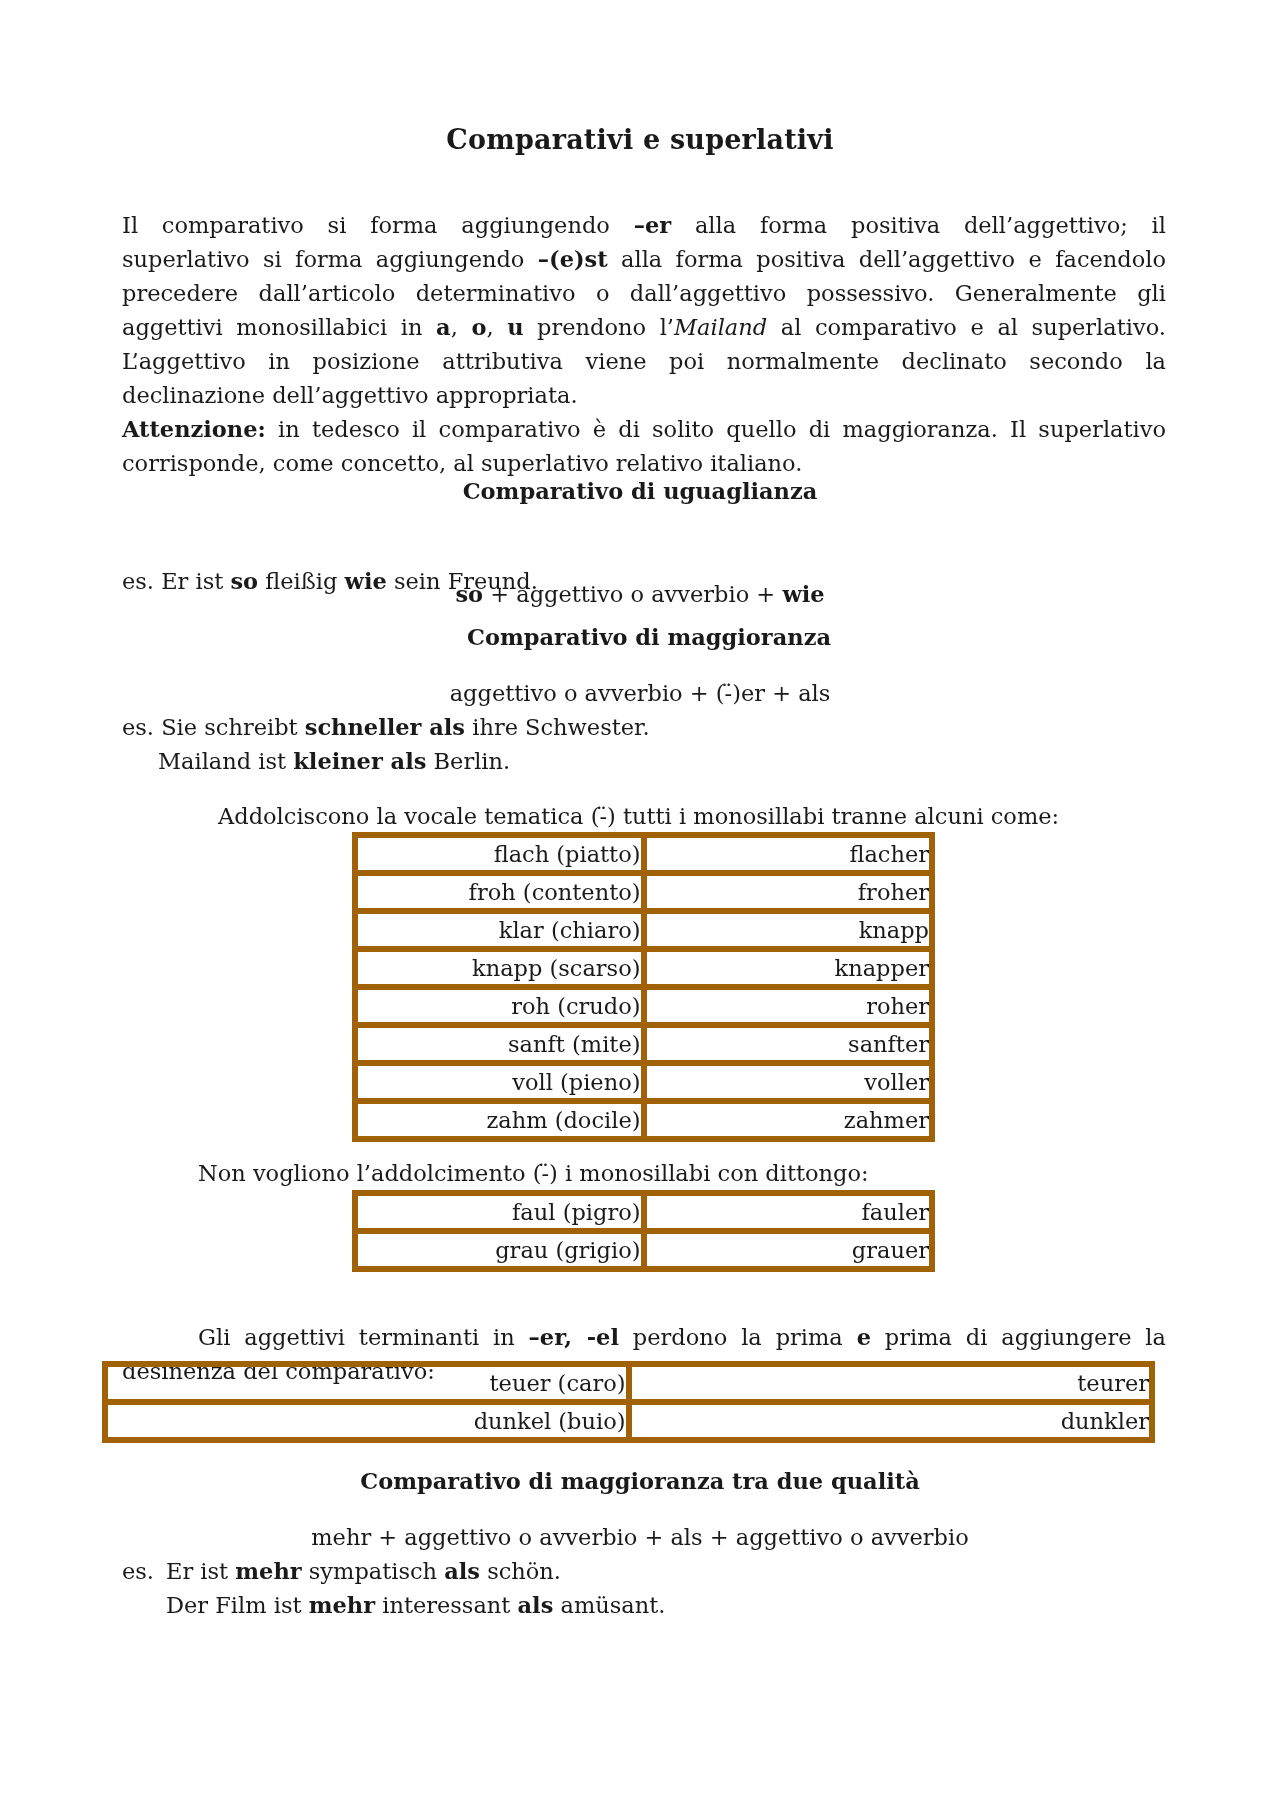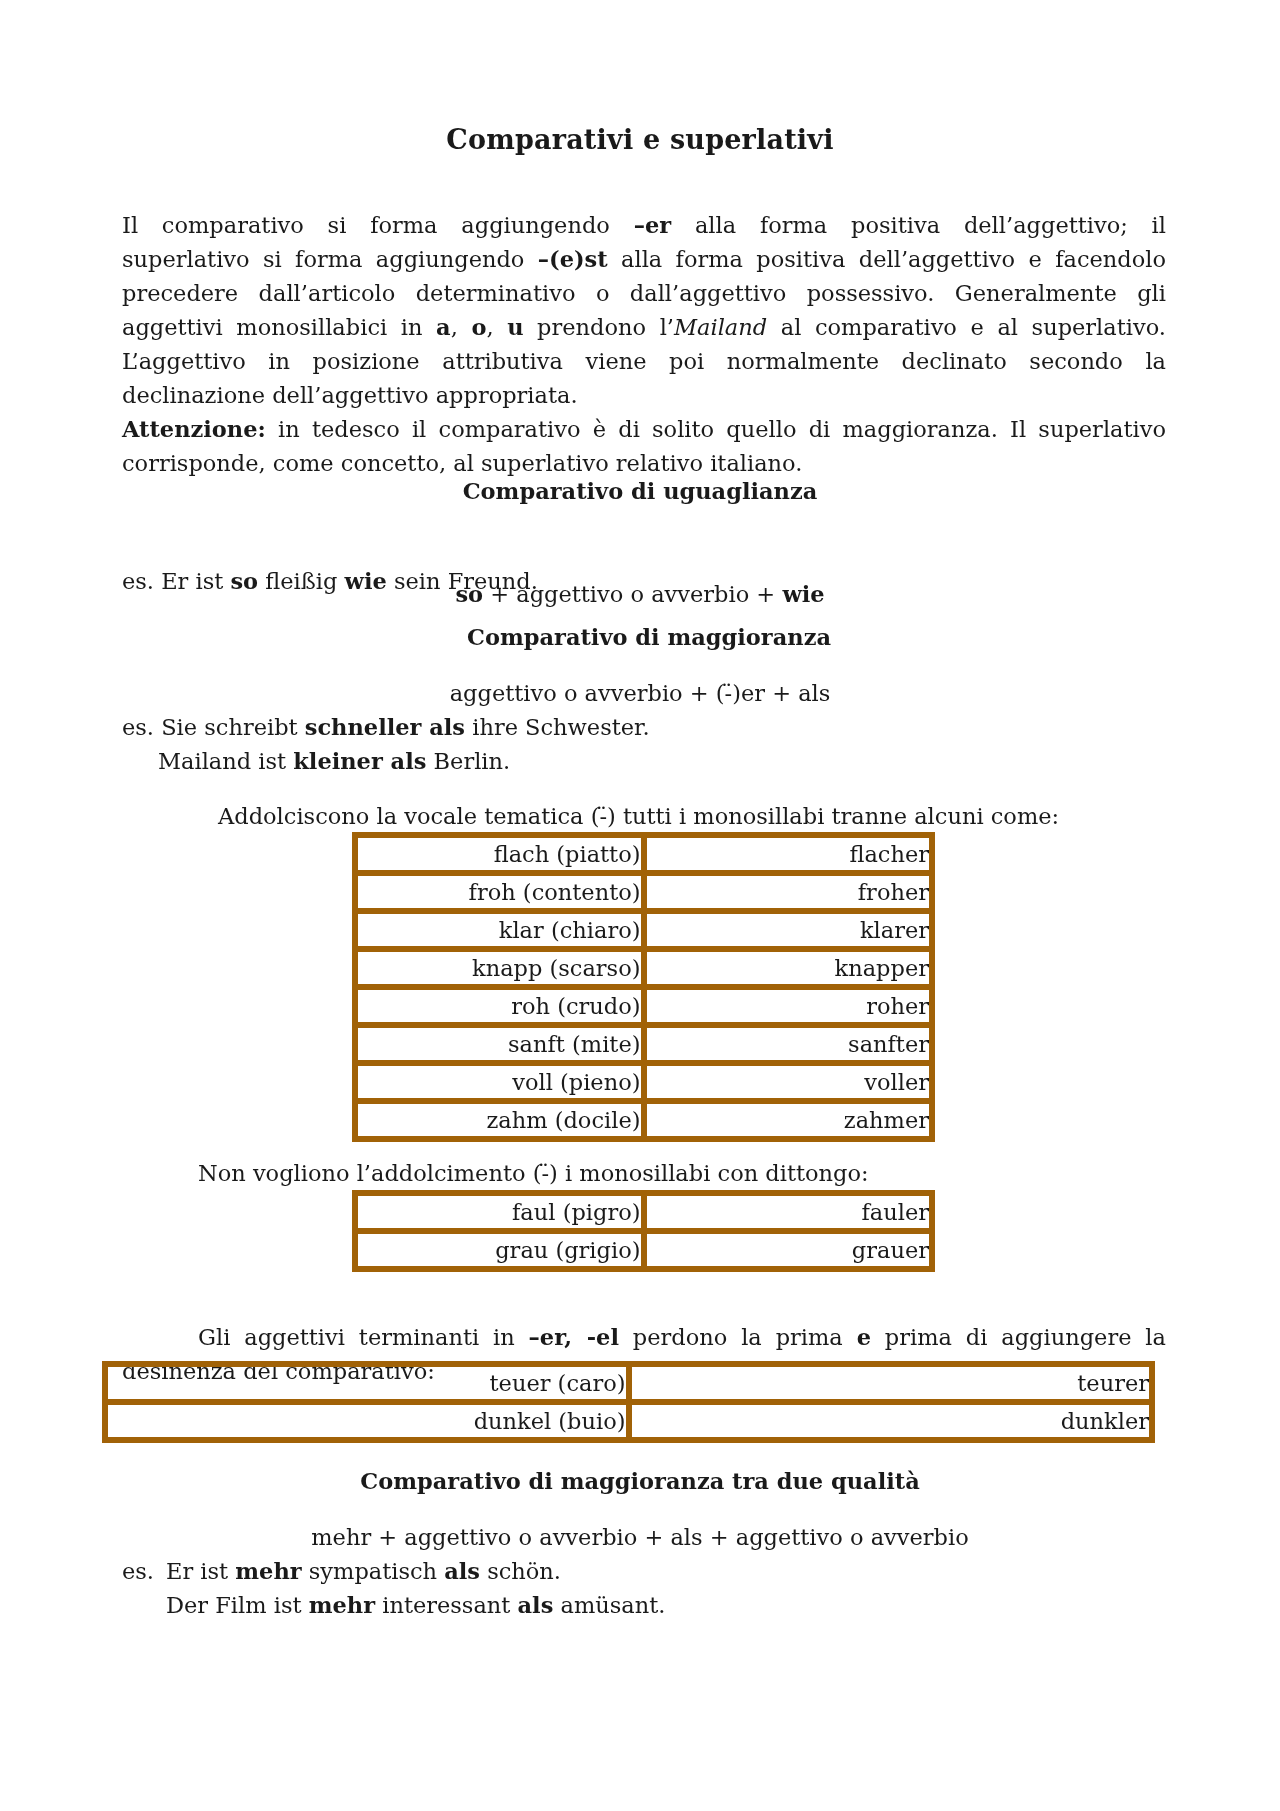--- a/index.html
+++ b/index.html
@@ -76,21 +76,21 @@
       <tr>
           <td style="width:50%;">flach (piatto)</td>
           <td>flacher</td>
         </tr>
       <tr>
           <td>froh (contento)</td>
           <td>froher</td>
         </tr>
       <tr>
           <td>klar (chiaro)</td>
-          <td>klarer</td>
+          <td>knapp</td>
         </tr>
       <tr>
           <td>knapp (scarso)</td>
           <td>knapper</td>
         </tr>
       <tr>
           <td>roh (crudo)</td>
           <td>roher</td>
         </tr>
       <tr>

